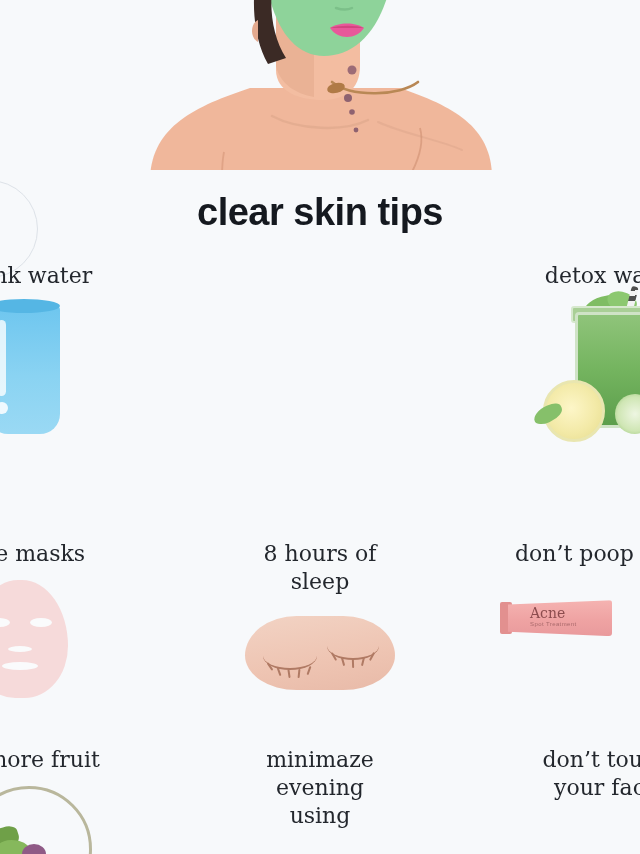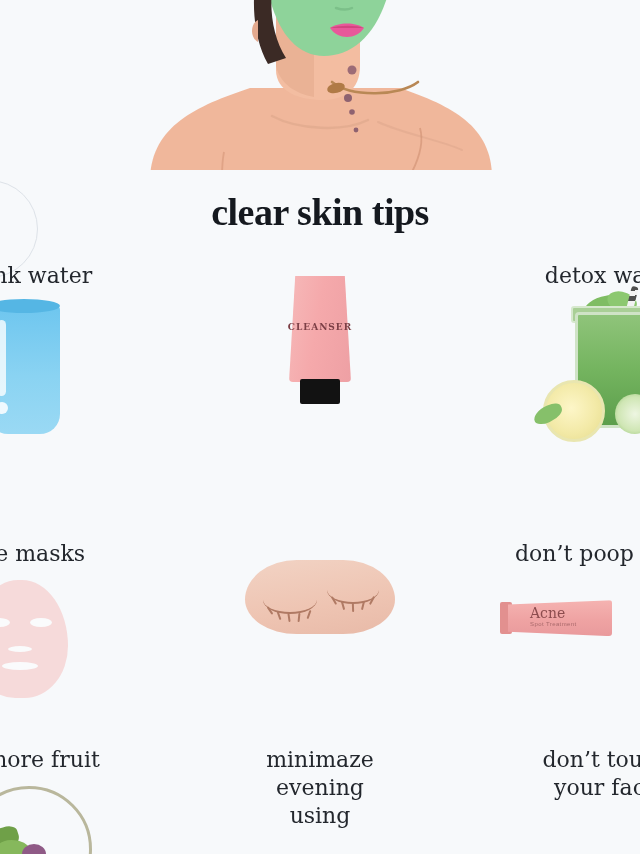--- a/index.html
+++ b/index.html
@@ -20,21 +20,21 @@
   .deco.tr2{width:170px;height:170px;left:548px;top:-118px;border-color:#e0e4ea;}
 
   
   .hero{position:absolute;left:0;top:0;width:640px;height:178px;overflow:hidden;}
   .hero svg{display:block;}
 
   
   .title{
     position:absolute;left:0;top:193px;width:640px;
     text-align:center;
-    font-family:Liberation Serif, serif;
+    font-family:Liberation Sans, sans-serif;
     font-weight:700;
     font-size:38px;
     letter-spacing:-0.5px;
     color:#15191f;
     line-height:1;
   }
 
   
   .grid{position:absolute;left:0;top:262px;width:640px;}
 
@@ -253,27 +253,20 @@
     <div class="cell col-left r1">
       <div class="label">rink water</div>
       <div class="art">
         <div class="glass" style="margin-left:84px;">
           <div class="dot"></div>
         </div>
       </div>
     </div>
 
     <div class="cell col-mid r1">
-      <div class="art">
-        <div class="tube">
-          <div class="body"></div>
-          <div class="txt">CLEANSER</div>
-          <div class="cap"></div>
-        </div>
-      </div>
     </div>
 
     <div class="cell col-right r1">
       <div class="label">detox wate</div>
       <div class="art">
         <div class="jar">
           <div class="mint"></div>
           <div class="mint2"></div>
           <div class="straw"></div>
           <div class="lid"></div>
@@ -292,20 +285,22 @@
         <div class="sheet" style="margin-left:68px;">
           <div class="hole eyeL"></div>
           <div class="hole eyeR"></div>
           <div class="hole nose"></div>
           <div class="hole mouth"></div>
         </div>
       </div>
     </div>
 
     <div class="cell col-mid r2">
+      <div class="label">8 hours of
+sleep</div>
       <div class="art">
         <div class="sleep">
           <div class="pad"></div>
           <div class="lash lashL"></div>
           <div class="lash lashR"></div>
           <div class="h" style="left:24px;top:52px;transform:rotate(-34deg);"></div>
           <div class="h" style="left:33px;top:57px;transform:rotate(-20deg);"></div>
           <div class="h" style="left:43px;top:59px;transform:rotate(-8deg);"></div>
           <div class="h" style="left:53px;top:59px;transform:rotate(6deg);"></div>
           <div class="h" style="left:63px;top:56px;transform:rotate(20deg);"></div>

